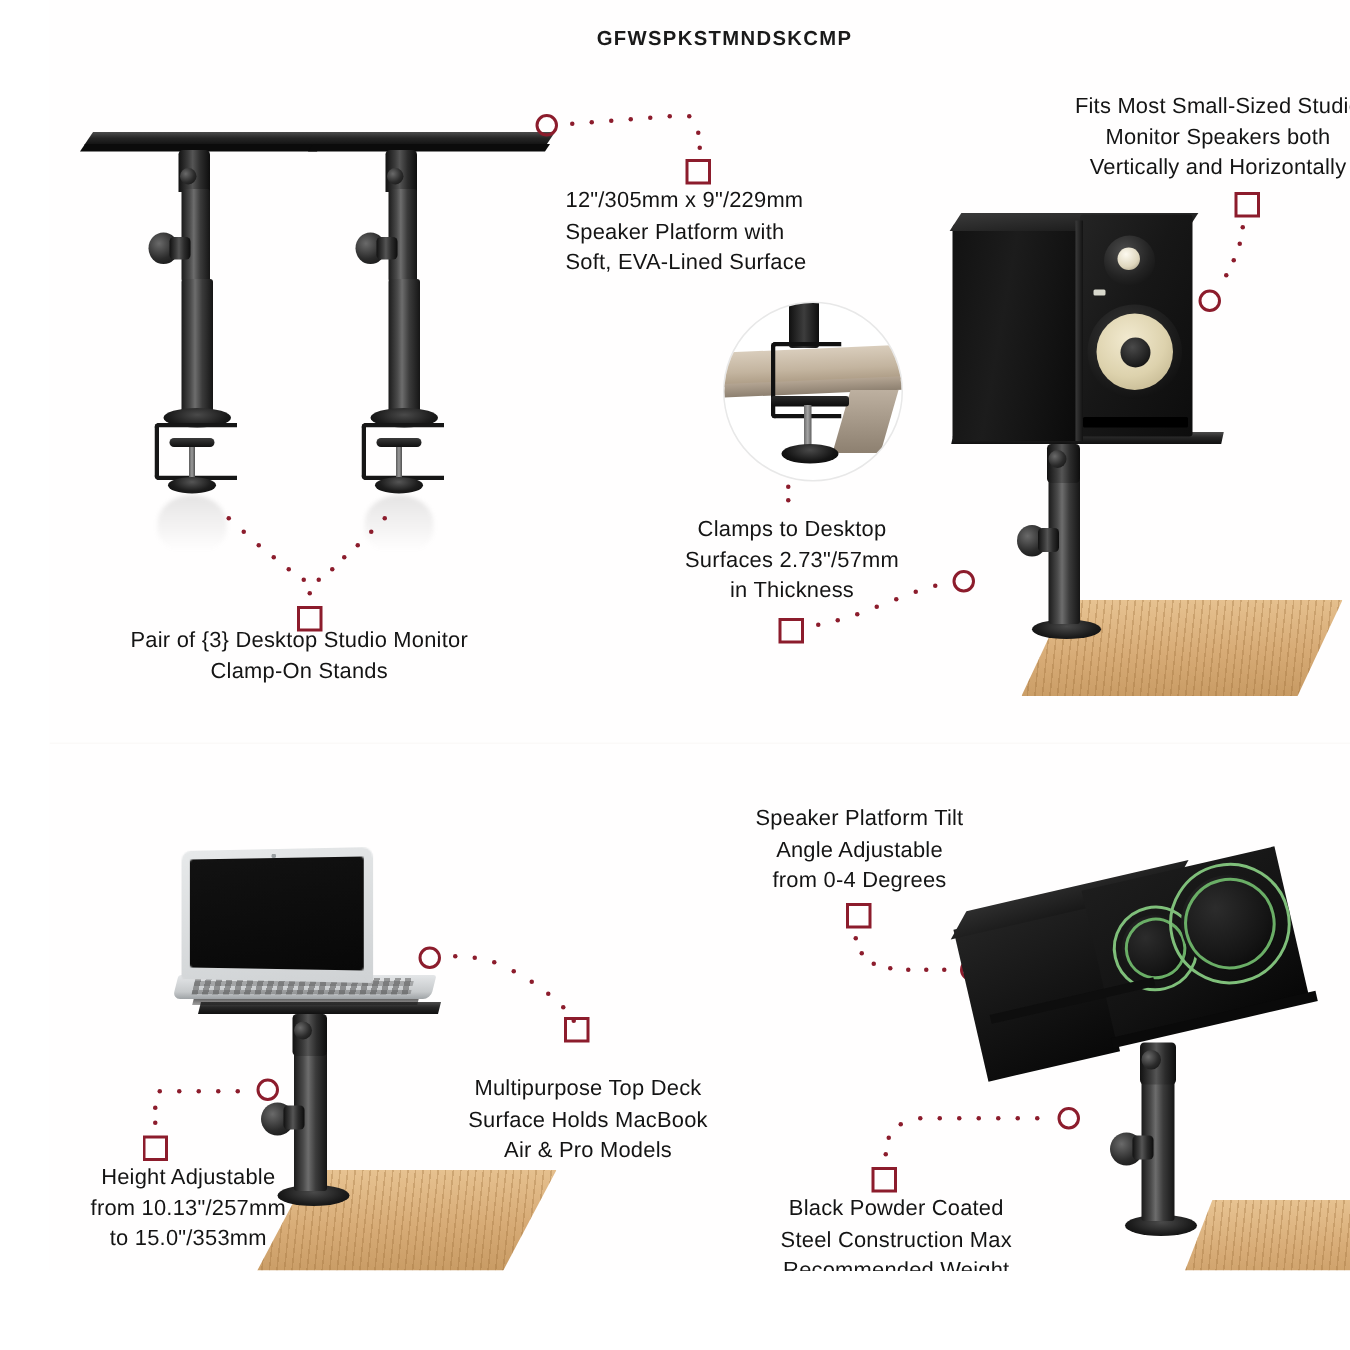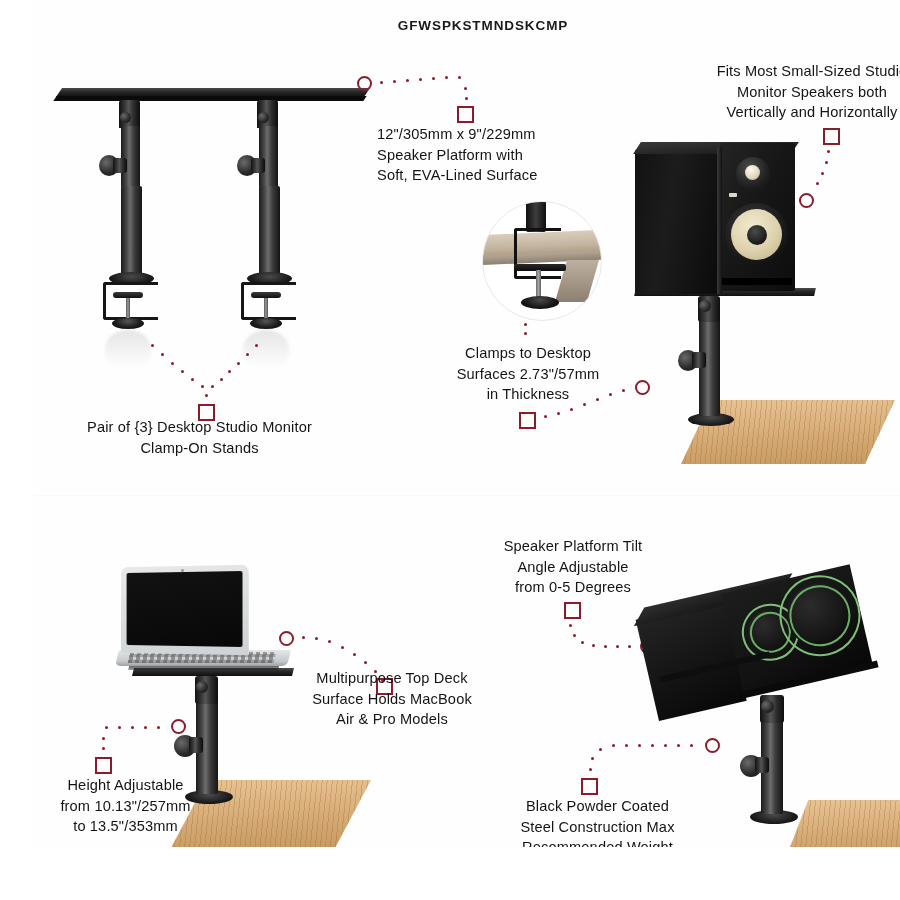--- a/index.html
+++ b/index.html
@@ -473,21 +473,21 @@
     <div class="lap-lid art" style="left:85px;  top:566px; width:130px; height:88px;
          transform: perspective(420px) rotateY(-11deg);"></div>
     <div class="lap-screen art" style="left:91px;  top:572px; width:118px; height:74px;
          transform: perspective(420px) rotateY(-11deg);"></div>
     <div class="lap-cam art" style="left:148px; top:569px;"></div>
   </div>
 
   <div>
     <div class="callout-text ct-center" style="left:440px; top:536px; width:200px;">Speaker Platform Tilt
 Angle Adjustable
-from 0-5 Degrees</div>
+from 0-4 Degrees</div>
     <div class="marker-square" style="left:531px; top:602px;"></div>
     <div class="dot" style="left:536px; top:624px;"></div>
     <div class="dot" style="left:540px; top:634px;"></div>
     <div class="dot" style="left:548px; top:641px;"></div>
     <div class="dot" style="left:559px; top:644px;"></div>
     <div class="dot" style="left:571px; top:645px;"></div>
     <div class="dot" style="left:583px; top:645px;"></div>
     <div class="dot" style="left:595px; top:645px;"></div>
     <div class="marker-ring" style="left:607px; top:639px;"></div>
   </div>
@@ -496,38 +496,38 @@
     <div class="marker-ring" style="left:246px; top:631px;"></div>
     <div class="dot" style="left:269px; top:636px;"></div>
     <div class="dot" style="left:282px; top:637px;"></div>
     <div class="dot" style="left:295px; top:640px;"></div>
     <div class="dot" style="left:308px; top:646px;"></div>
     <div class="dot" style="left:320px; top:653px;"></div>
     <div class="dot" style="left:331px; top:661px;"></div>
     <div class="dot" style="left:341px; top:670px;"></div>
     <div class="dot" style="left:348px; top:679px;"></div>
     <div class="marker-square" style="left:343px; top:678px;"></div>
-    <div class="callout-text ct-center" style="left:254px; top:668px; width:210px;">Multipurpose Top Deck
+    <div class="callout-text ct-center" style="left:254px; top:716px; width:210px;">Multipurpose Top Deck
 Surface Holds MacBook
 Air &amp; Pro Models</div>
   </div>
 
   <div>
     <div class="marker-ring" style="left:138px; top:719px;"></div>
     <div class="dot" style="left:124px; top:726px;"></div>
     <div class="dot" style="left:111px; top:726px;"></div>
     <div class="dot" style="left:98px;  top:726px;"></div>
     <div class="dot" style="left:85px;  top:726px;"></div>
     <div class="dot" style="left:72px;  top:726px;"></div>
     <div class="dot" style="left:69px;  top:737px;"></div>
     <div class="dot" style="left:69px;  top:747px;"></div>
     <div class="marker-square" style="left:62px; top:757px;"></div>
     <div class="callout-text ct-center" style="left:0px; top:775px; width:185px;">Height Adjustable
 from 10.13"/257mm
-to 13.5"/353mm</div>
+to 15.0"/353mm</div>
   </div>
 
   <div>
 
     <div class="wood art" style="left:752px; top:800px; width:166px; height:60px;
          clip-path: polygon(14% 0%, 100% 0%, 88% 100%, 0% 100%);"></div>
 
     <div class="base-foot art" style="left:717px; top:810px; width:48px; height:14px;"></div>
     <div class="col art" style="left:728px; top:718px; width:22px; height:96px;"></div>
     <div class="knob art" style="left:707px; top:755px; width:22px; height:22px;"></div>

